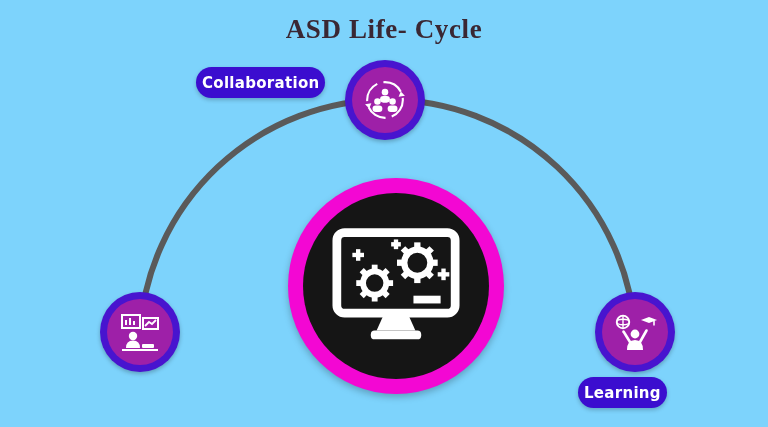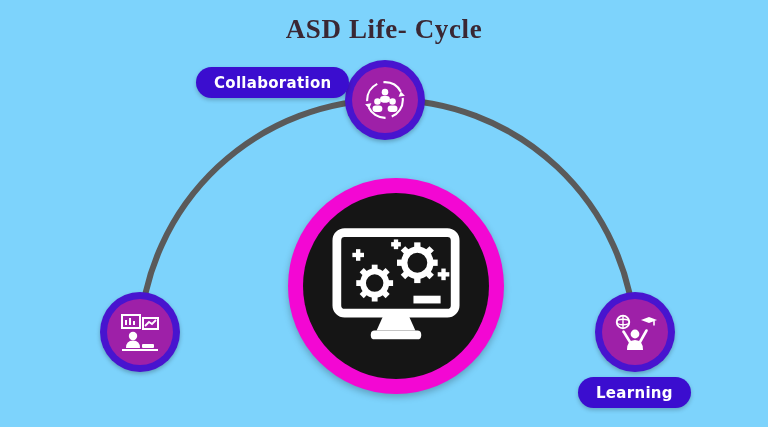--- a/index.html
+++ b/index.html
@@ -11,21 +11,21 @@
   .arc{position:absolute;left:0;top:0;}
   .node{position:absolute;width:80px;height:80px;border-radius:50%;background:#4814cf;
         display:flex;align-items:center;justify-content:center;
         box-shadow:0 2px 4px rgba(0,0,0,0.25);}
   .node-inner{width:66px;height:66px;border-radius:50%;background:#9e20a8;
         display:flex;align-items:center;justify-content:center;}
   .node-top{left:345px;top:60px;}
   .node-left{left:100px;top:292px;}
   .node-right{left:595px;top:292px;}
   .pill{position:absolute;height:31px;background:#3b0dcf;color:#ffffff;border-radius:17px;
-        display:flex;align-items:center;justify-content:center;padding:0 18px;
+        display:flex;align-items:center;justify-content:center;padding:0 6px;
         font-weight:bold;font-size:15px;letter-spacing:0.3px;
         box-shadow:0 2px 4px rgba(0,0,0,0.22);}
   .pill-collaboration{left:196px;top:67px;}
   .pill-speculation{left:73px;top:377px;}
   .pill-learning{left:578px;top:377px;text-align:right;}
   .center-ring{position:absolute;left:288px;top:178px;width:216px;height:216px;border-radius:50%;
         background:#f307d3;display:flex;align-items:center;justify-content:center;
         box-shadow:0 3px 7px rgba(0,0,0,0.25);}
   .center-black{width:186px;height:186px;border-radius:50%;background:#151515;
         display:flex;align-items:center;justify-content:center;}

